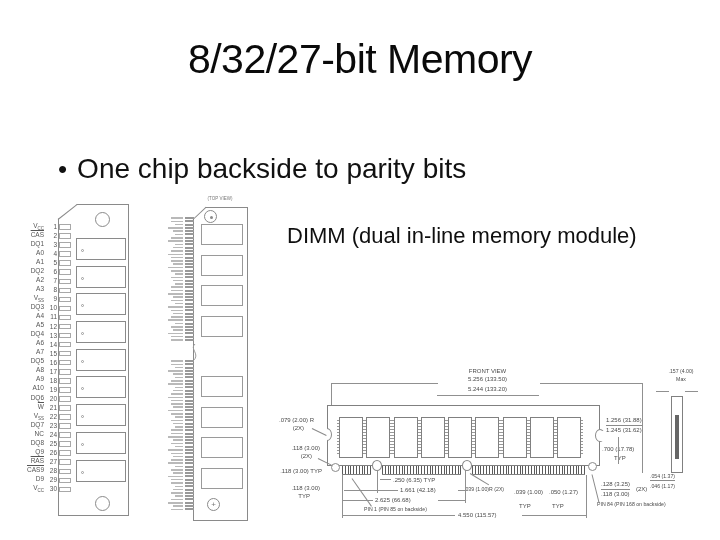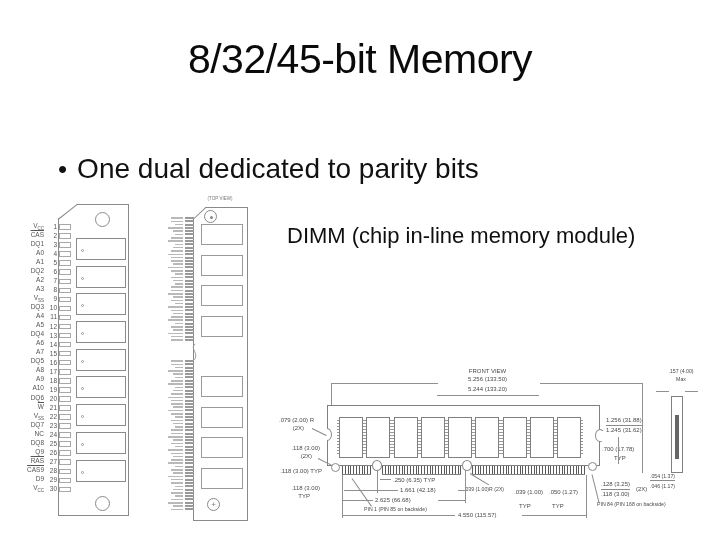--- a/index.html
+++ b/index.html
@@ -60,30 +60,30 @@
       background:repeating-linear-gradient(90deg,#5a5a5a 0 1px,transparent 1px 2.8px);}
   .sv-bar{position:absolute;left:671px;top:396px;width:12px;height:77px;border:1px solid #808080;box-sizing:border-box;background:#fff;}
   .sv-strip{position:absolute;left:675px;top:415px;width:4px;height:44px;background:#666;}
 </style>
 </head>
 <body>
 
 <div class="slide">
 
   <div class="title">
-    <div>8/32/45-bit Memory</div>
+    <div>8/32/27-bit Memory</div>
   </div>
 
   <div class="bullet-row">
     <span class="bullet-dot">•</span>
-    <span class="bullet-text">One dual dedicated to parity bits</span>
+    <span class="bullet-text">One chip backside to parity bits</span>
   </div>
 
   <div class="callout">
-    <div>DIMM (chip in-line memory module)</div>
+    <div>DIMM (dual in-line memory module)</div>
   </div>
 
   <div class="simm-body"></div>
   <div class="ldr" style="left:58px;top:219px;width:24px;transform:rotate(-38deg);"></div>
   <div class="circ" style="left:95px;top:212px;width:15px;height:15px;"></div>
   <div class="circ" style="left:95px;top:496px;width:15px;height:15px;"></div>
 
   <div class="pin-rows">
 
   <div class="pin-row">

